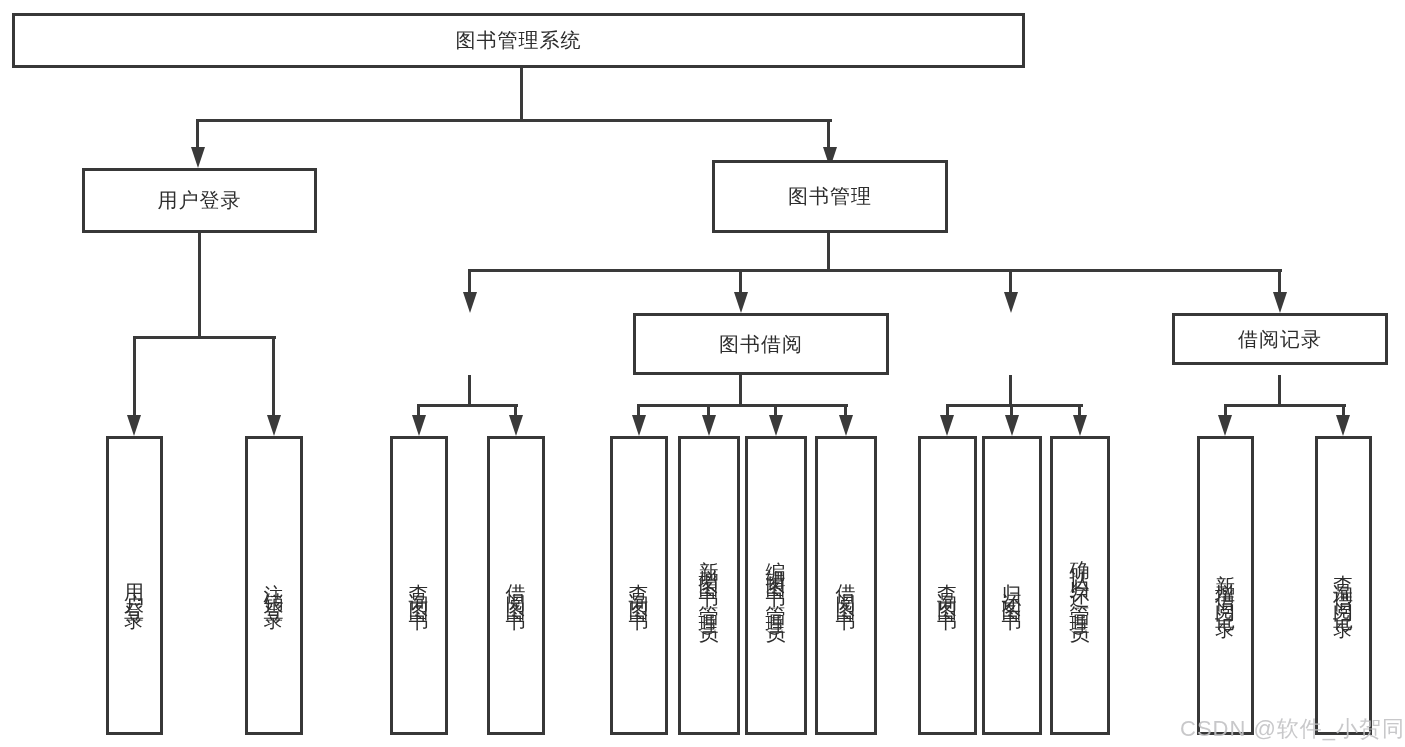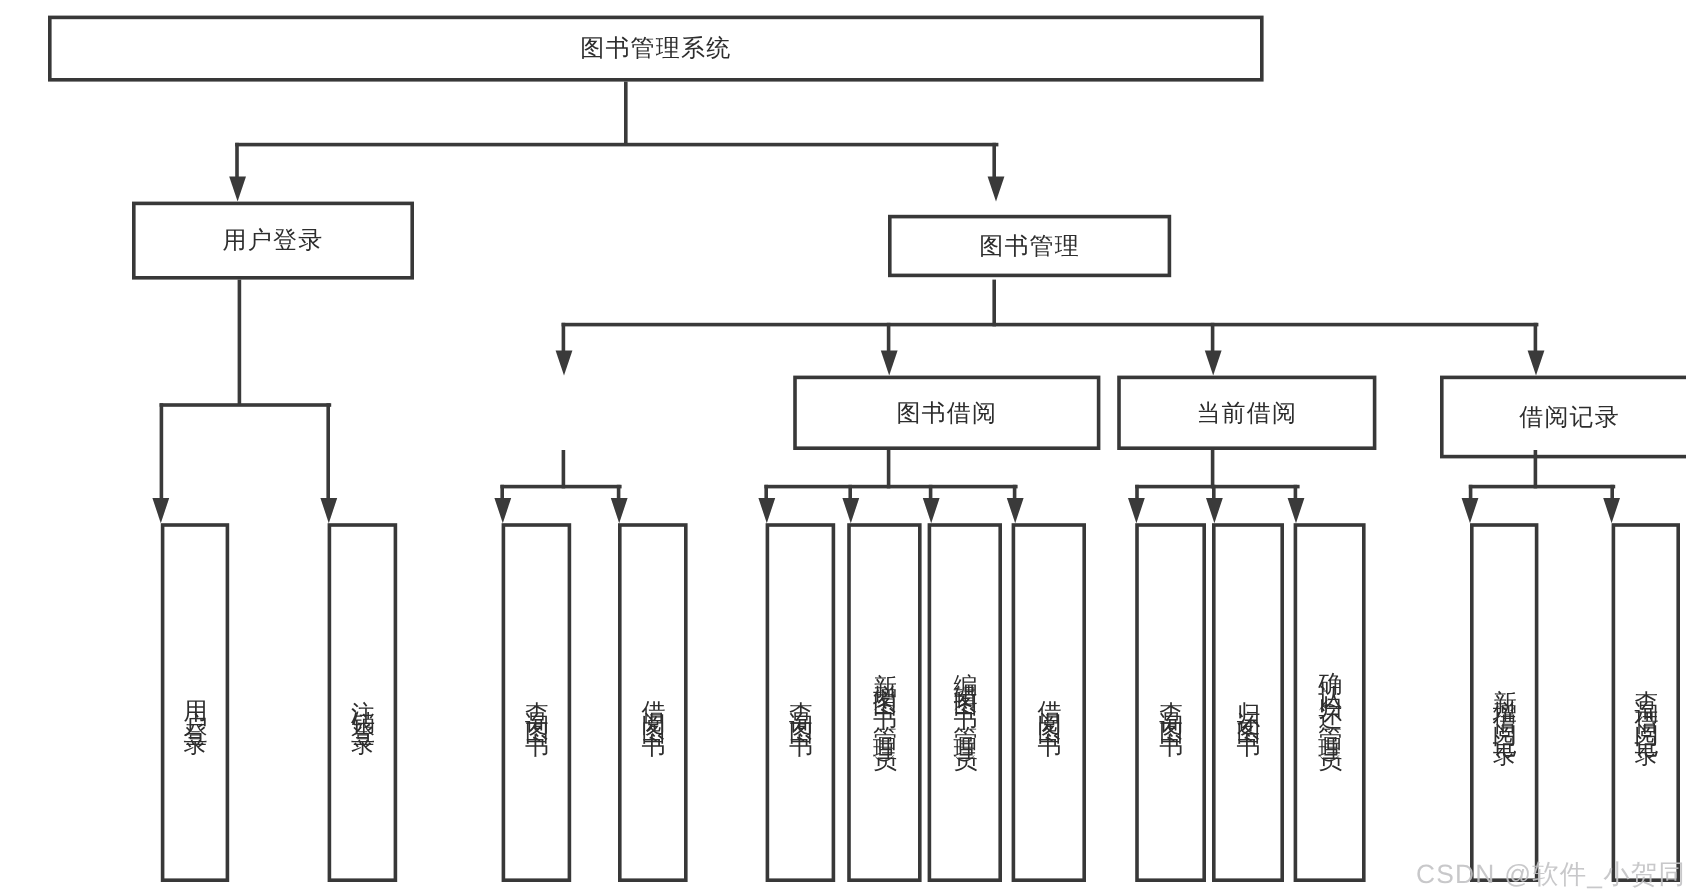--- a/index.html
+++ b/index.html
@@ -21,21 +21,20 @@
     background: #ffffff;
     border: 3px solid #383838;
     display: flex;
     align-items: center;
     justify-content: center;
     font-size: 20px;
     color: #2d2d2d;
     letter-spacing: 1px;
     text-align: left;
     white-space: nowrap;
-    margin-left: 28px;
   }
   .leaf {
     writing-mode: vertical-rl;
     letter-spacing: 9px;
     line-height: 1;
     white-space: normal;
   }
   .vline {
     position: absolute;
     width: 3px;
@@ -73,43 +72,42 @@
   <div class="node" style="left:12px; top:13px; width:1013px; height:55px;">图书管理系统</div>
 
   <div class="vline" style="left:520px; top:68px; height:52px;"></div>
   <div class="hline" style="left:196px; top:119px; width:636px;"></div>
   <div class="vline" style="left:196px; top:119px; height:33px;"></div>
   <div class="arrowhead" style="left:191px; top:147px;"></div>
   <div class="vline" style="left:827px; top:119px; height:33px;"></div>
   <div class="arrowhead" style="left:823px; top:147px;"></div>
 
   <div class="node" style="left:82px; top:168px; width:235px; height:65px;">用户登录</div>
-  <div class="node" style="left:712px; top:179px; width:236px; height:52px;">图书管理</div>
+  <div class="node" style="left:712px; top:160px; width:236px; height:73px;">图书管理</div>
 
   <div class="vline" style="left:198px; top:233px; height:104px;"></div>
   <div class="hline" style="left:133px; top:336px; width:143px;"></div>
   <div class="vline" style="left:133px; top:336px; height:81px;"></div>
   <div class="arrowhead" style="left:127px; top:415px;"></div>
   <div class="vline" style="left:272px; top:336px; height:81px;"></div>
   <div class="arrowhead" style="left:267px; top:415px;"></div>
 
   <div class="vline" style="left:827px; top:233px; height:39px;"></div>
   <div class="hline" style="left:468px; top:269px; width:814px;"></div>
   <div class="vline" style="left:468px; top:269px; height:25px;"></div>
   <div class="arrowhead" style="left:463px; top:292px;"></div>
   <div class="vline" style="left:739px; top:269px; height:25px;"></div>
   <div class="arrowhead" style="left:734px; top:292px;"></div>
   <div class="vline" style="left:1009px; top:269px; height:25px;"></div>
   <div class="arrowhead" style="left:1004px; top:292px;"></div>
   <div class="vline" style="left:1278px; top:269px; height:25px;"></div>
   <div class="arrowhead" style="left:1273px; top:292px;"></div>
 
   <div class="node" style="left:633px; top:313px; width:256px; height:62px;">图书借阅</div>
-  <div class="node" style="left:903px; top:313px; width:216px; height:62px;">当前借阅</div>
-  <div class="node" style="left:1172px; top:313px; width:216px; height:69px;">借阅记录</div>
+  <div class="node" style="left:1172px; top:313px; width:216px; height:52px;">借阅记录</div>
 
   <div class="vline" style="left:468px; top:375px; height:32px;"></div>
   <div class="hline" style="left:417px; top:404px; width:101px;"></div>
   <div class="vline" style="left:417px; top:404px; height:13px;"></div>
   <div class="arrowhead" style="left:412px; top:415px;"></div>
   <div class="vline" style="left:514px; top:404px; height:13px;"></div>
   <div class="arrowhead" style="left:509px; top:415px;"></div>
 
   <div class="vline" style="left:739px; top:375px; height:32px;"></div>
   <div class="hline" style="left:637px; top:404px; width:211px;"></div>

